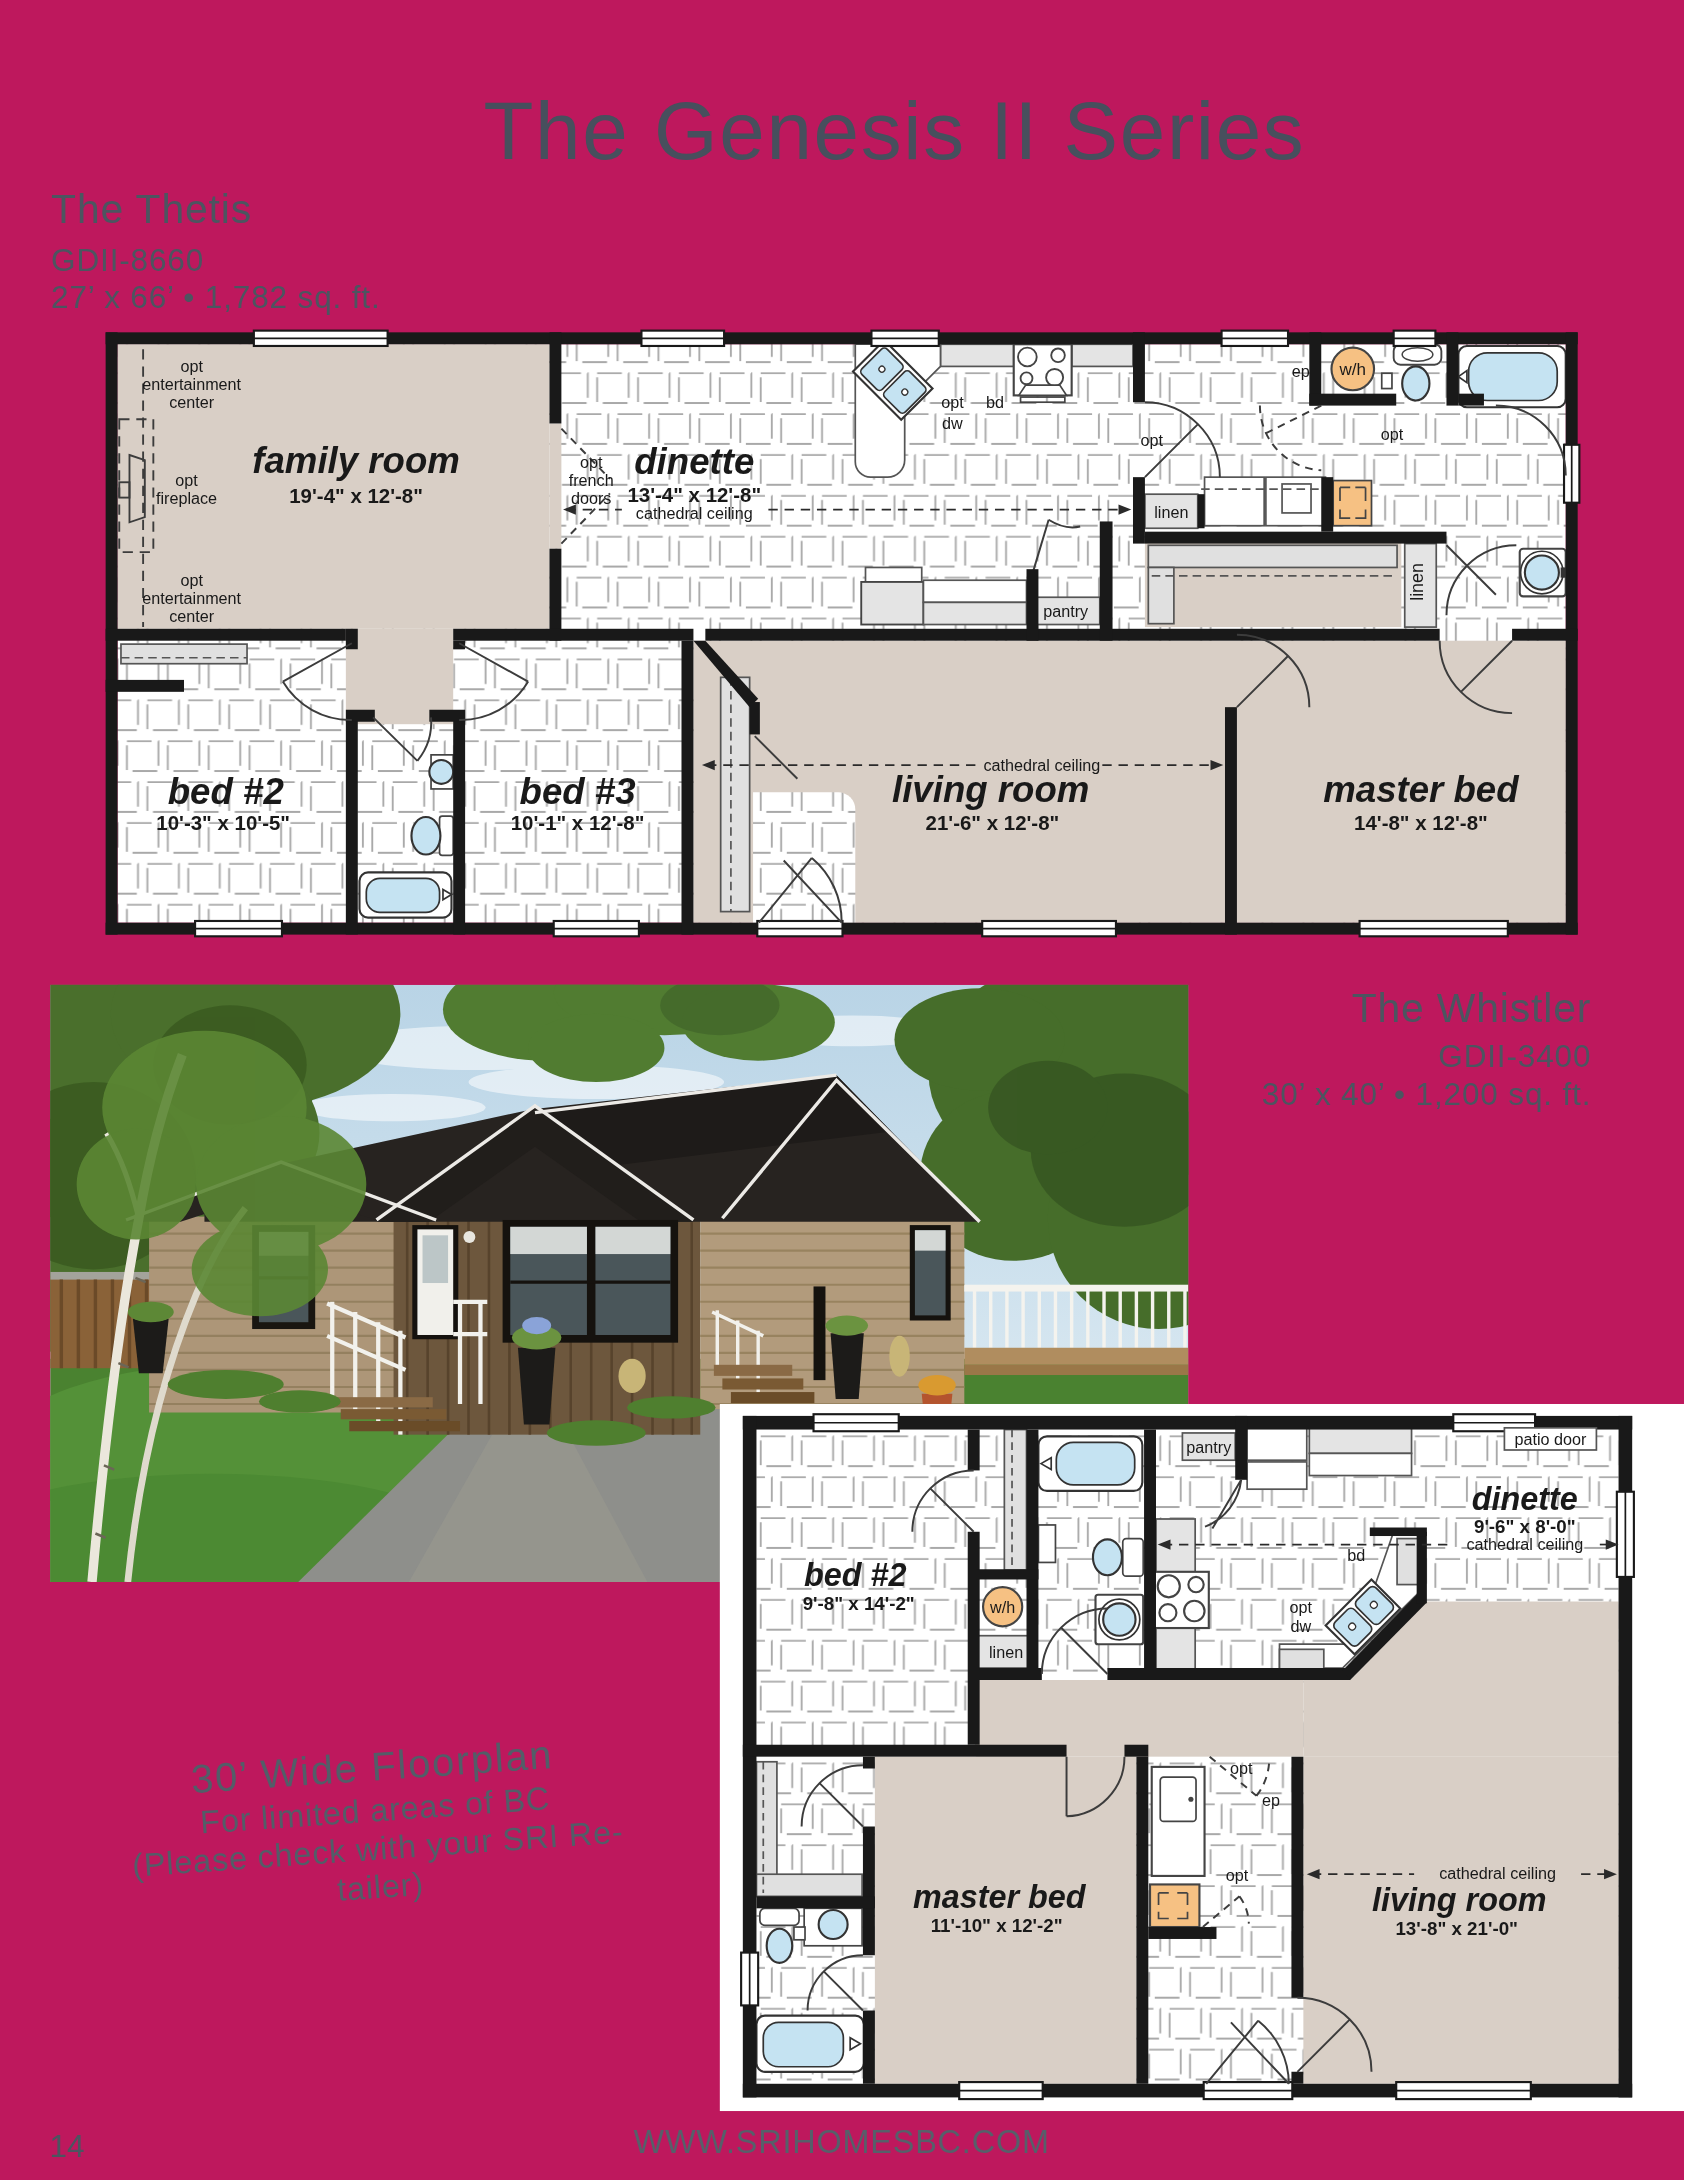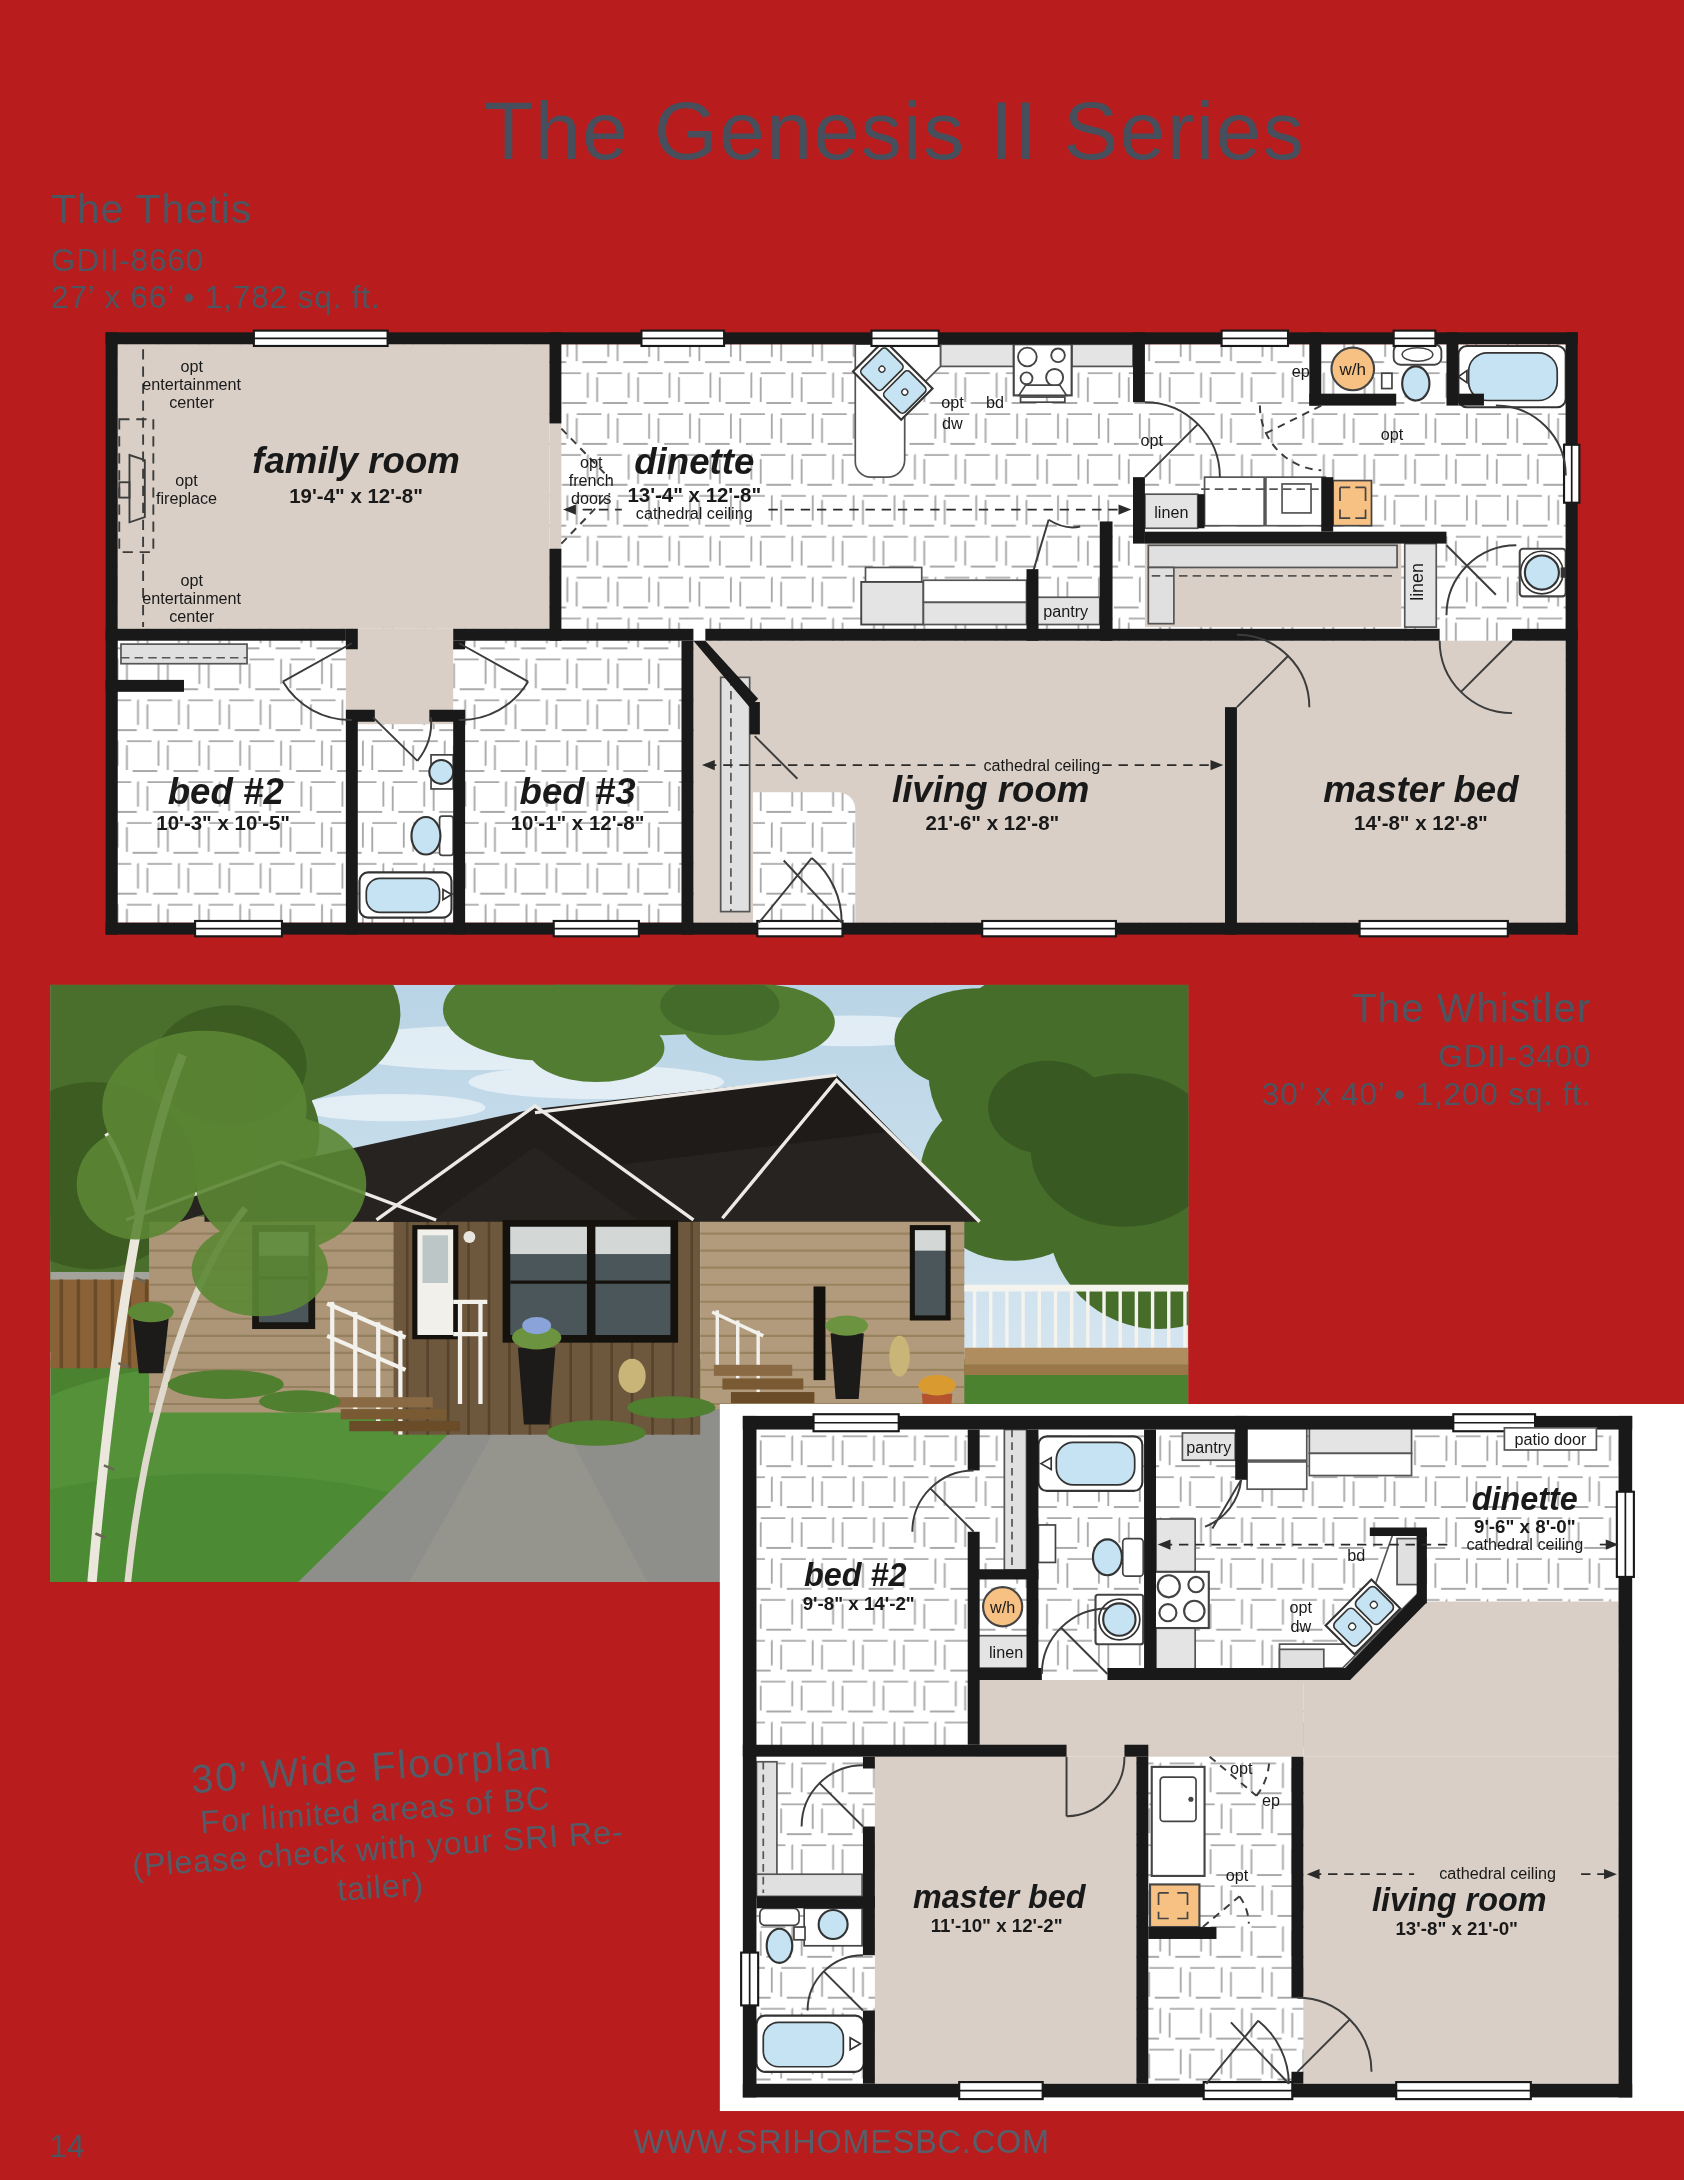--- a/index.html
+++ b/index.html
@@ -1,16 +1,16 @@
 <!DOCTYPE html>
 <html style="font-size:13.6px"><head>
 <meta charset="utf-8">
 <style>
 html,body{margin:0;padding:0;background:#ffffff;}
-.page{position:relative;width:1685px;height:2181px;background:#b91c1c;overflow:hidden;font-family:"Liberation Sans",sans-serif;}
+.page{position:relative;width:1685px;height:2181px;background:#be185d;overflow:hidden;font-family:"Liberation Sans",sans-serif;}
 svg text{font-family:"Liberation Sans",sans-serif;}
 </style>
 </head>
 <body>
 <div class="page">
 <svg width="1685" height="2181" viewBox="0 0 1978 2560">
 <defs>
 <pattern id="tile" width="48" height="96" patternUnits="userSpaceOnUse">
 <rect width="48" height="96" fill="#ffffff"></rect>
 <rect x="5" y="6" width="37" height="35" fill="none" stroke="#a9a9a9" stroke-width="2.2" stroke-dasharray="29 7.7"></rect>

